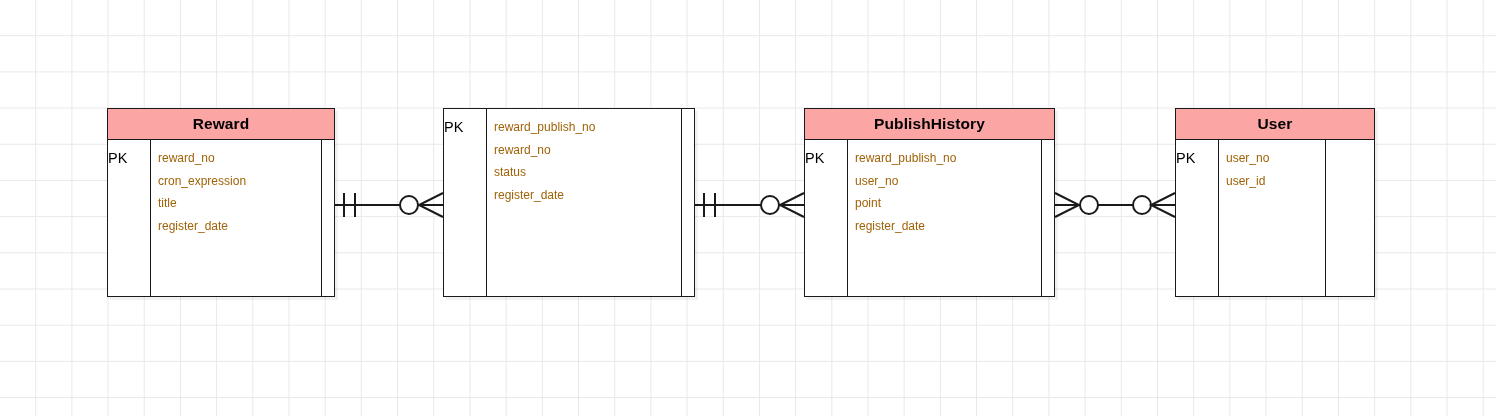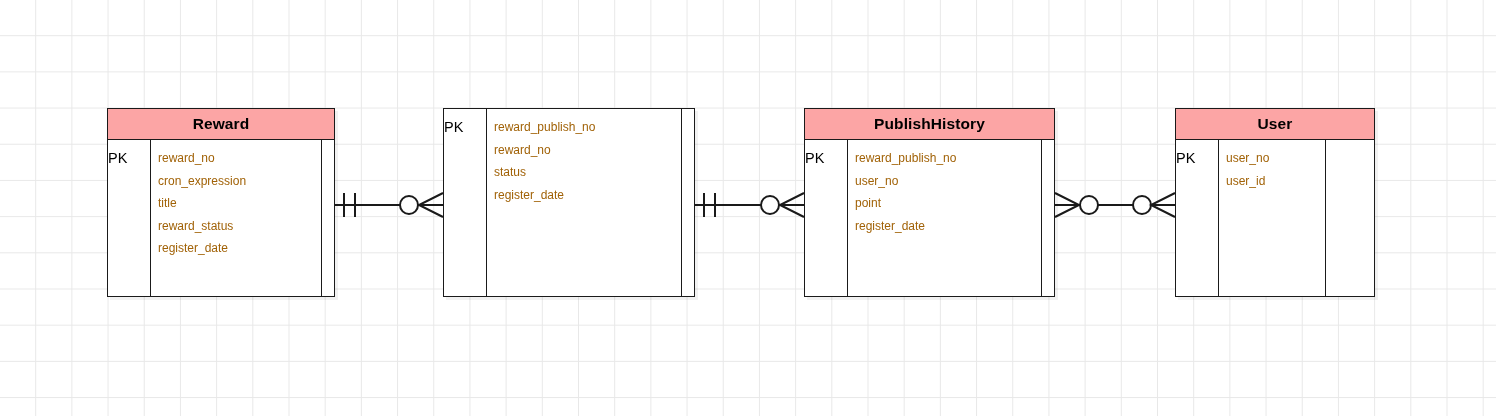--- a/index.html
+++ b/index.html
@@ -148,21 +148,20 @@
   <div class="entity" style="left:107px; top:108px; width:228px; height:189px;">
     <div class="entity-title">Reward</div>
     <div class="entity-body">
       <div class="col-pk" style="flex-basis:43px;">
         <span>PK</span>
       </div>
       <div class="col-attrs">
         <div class="attr">reward_no</div>
         <div class="attr">cron_expression</div>
         <div class="attr">title</div>
-        <div class="attr">reward_status</div>
         <div class="attr">register_date</div>
       </div>
       <div class="col-tail" style="flex-basis:12px;"></div>
     </div>
   </div>
 
   <div class="entity" style="left:443px; top:108px; width:252px; height:189px;">
     <div class="entity-body">
       <div class="col-pk" style="flex-basis:43px;">
         <span>PK</span>

